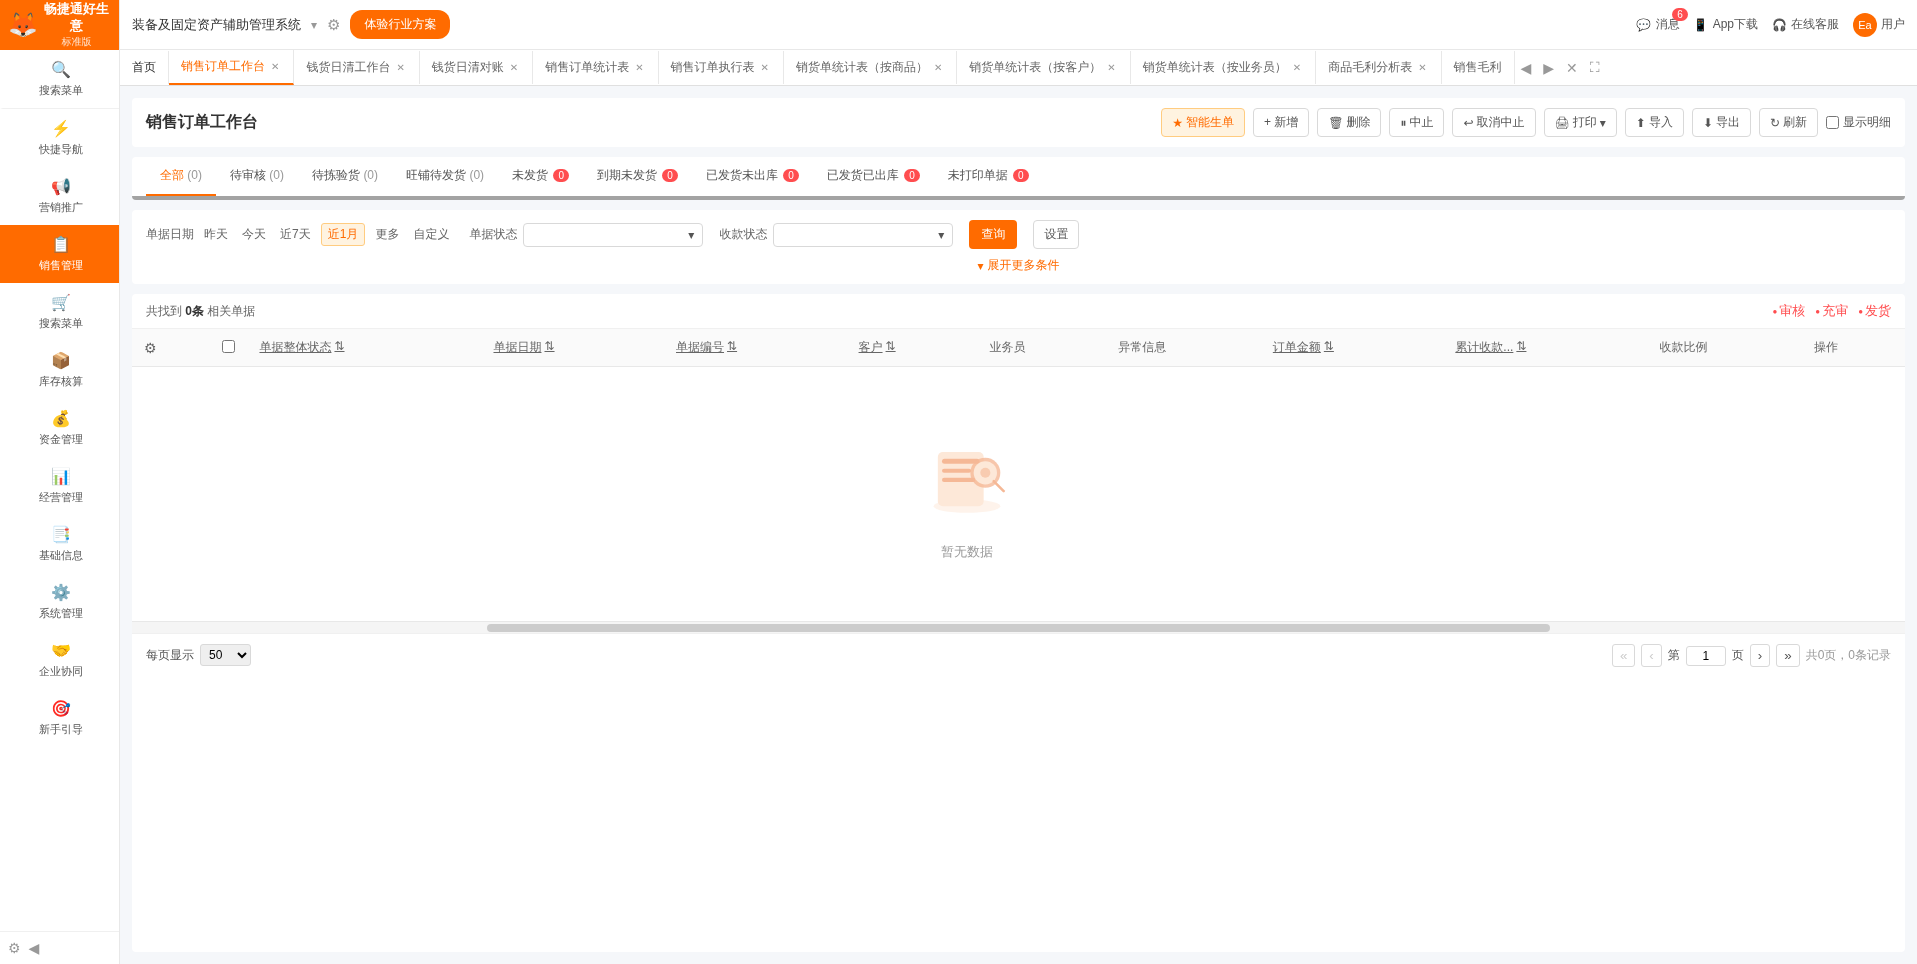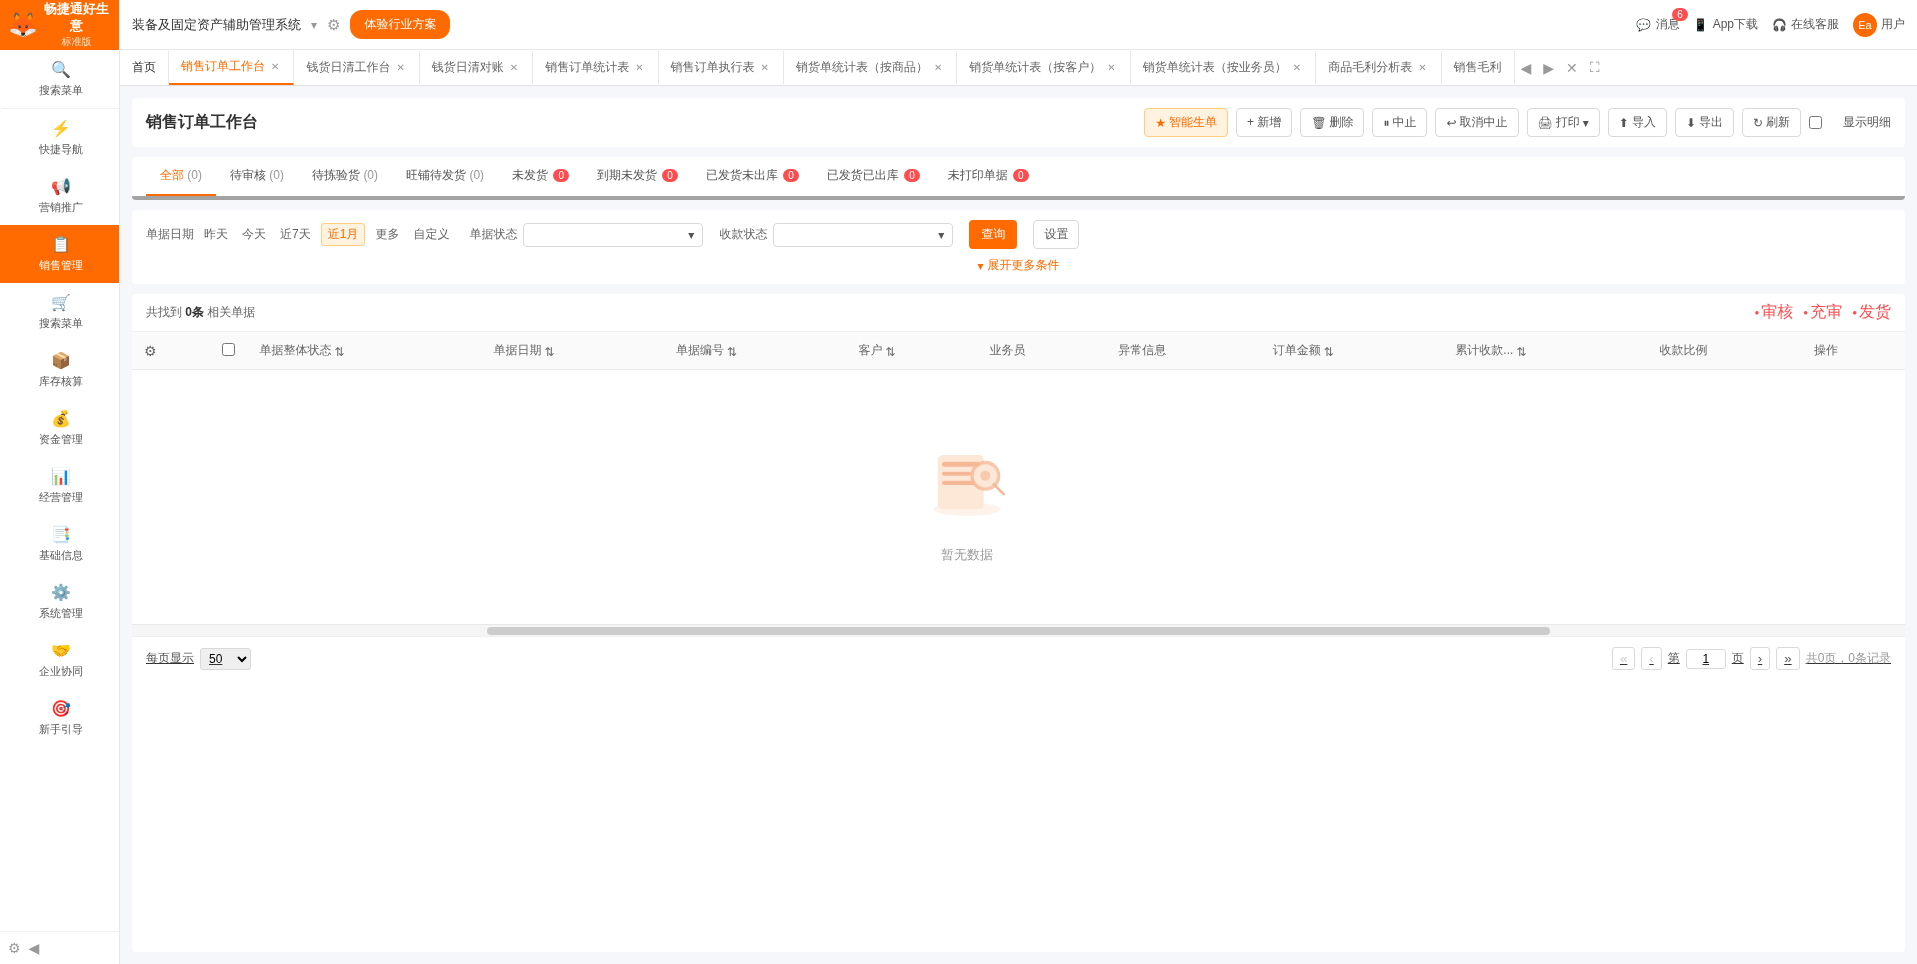--- a/index.html
+++ b/index.html
@@ -43,21 +43,21 @@
     
     .page-content { flex: 1; background: #f5f7fa; padding: 12px; display: flex; flex-direction: column; gap: 10px; overflow-y: auto; }
 
     
     .page-header { background: #fff; padding: 10px 14px; border-radius: 4px; display: flex; align-items: center; justify-content: space-between; }
     .page-title { font-size: 16px; font-weight: 600; color: #333; }
     .page-actions { display: flex; align-items: center; gap: 8px; }
     .action-btn { display: flex; align-items: center; gap: 3px; padding: 5px 10px; border: 1px solid #d9d9d9; border-radius: 4px; background: #fff; cursor: pointer; font-size: 12px; color: #555; }
     .action-btn.primary { background: #ff6b00; color: #fff; border-color: #ff6b00; }
     .action-btn.smart { background: #fff3e0; color: #ff6b00; border: 1px solid #ffcc80; }
-    .checkbox-label { display: flex; align-items: center; gap: 21px; font-size: 12px; color: #555; cursor: pointer; }
+    .checkbox-label { display: flex; align-items: center; gap: 4px; font-size: 12px; color: #555; cursor: pointer; }
 
     
     .sub-tabs { background: #fff; padding: 0 14px; border-radius: 4px; display: flex; align-items: center; border-bottom: 4px solid #a3a3a3; }
     .sub-tab { padding: 10px 14px; font-size: 12px; cursor: pointer; border-bottom: 2px solid transparent; color: #555; white-space: nowrap; }
     .sub-tab.active { color: #ff6b00; border-bottom-color: #ff6b00; font-weight: 500; }
     .sub-tab .count-badge { background: #ff4d4f; color: #fff; border-radius: 10px; font-size: 10px; padding: 1px 5px; margin-left: 2px; }
     .sub-tab .count-zero { color: #999; }
 
     
     .filter-area { background: #fff; padding: 10px 14px; border-radius: 4px; }
@@ -69,38 +69,38 @@
     .date-option.active { color: #ff6b00; background: #fff3e0; }
     .filter-select { border: 1px solid #d9d9d9; border-radius: 4px; padding: 4px 8px; font-size: 12px; color: #555; width: 180px; display: flex; align-items: center; justify-content: space-between; cursor: pointer; }
     .expand-btn { display: flex; align-items: center; gap: 4px; color: #ff6b00; font-size: 12px; cursor: pointer; margin: 8px auto 0; justify-content: center; }
 
     
     .table-area { background: #fff; border-radius: 4px; flex: 1; display: flex; flex-direction: column; }
     .table-toolbar { padding: 8px 14px; display: flex; align-items: center; justify-content: space-between; border-bottom: 1px solid #f0f0f0; }
     .table-count { font-size: 12px; color: #666; }
     .table-count strong { color: #333; }
     .table-right-actions { display: flex; align-items: center; gap: 10px; }
-    .table-action-link { font-size: 16px; color: #ff6b00; cursor: pointer; display: flex; align-items: center; gap: 2px; }
+    .table-action-link { font-size: 13px; color: #ff6b00; cursor: pointer; display: flex; align-items: center; gap: 2px; }
     .table-action-link::before { content: '●'; font-size: 8px; }
 
     
     .data-table { width: 100%; border-collapse: collapse; font-size: 12px; }
     .data-table th { background: #fafafa; padding: 10px 12px; text-align: left; color: #666; border-bottom: 1px solid #e8e8e8; font-weight: normal; white-space: nowrap; }
-    .data-table th .sortable { cursor: pointer; display: flex; align-items: flex-end; gap: 3px; }
+    .data-table th .sortable { cursor: pointer; display: flex; align-items: flex-start; gap: 3px; text-decoration: underline; }
     .data-table td { padding: 10px 12px; border-bottom: 1px solid #f5f5f5; color: #333; }
     .th-settings { color: #999; font-size: 14px; cursor: pointer; }
     .th-check { width: 30px; }
     
     
     .empty-state { display: flex; flex-direction: column; align-items: center; justify-content: center; padding: 60px 20px; flex: 1; }
     .empty-icon { width: 100px; height: 100px; margin-bottom: 16px; }
     .empty-text { color: #999; font-size: 13px; }
 
     
-    .pagination { padding: 10px 14px; display: flex; align-items: center; justify-content: space-between; border-top: 1px solid #f0f0f0; text-decoration: underline; }
+    .pagination { padding: 10px 14px; display: flex; align-items: flex-start; justify-content: space-between; border-top: 1px solid #f0f0f0; }
     .page-size { display: flex; align-items: center; gap: 6px; font-size: 12px; color: #555; }
     .page-size select { border: 1px solid #d9d9d9; border-radius: 3px; padding: 2px 4px; font-size: 12px; }
     .page-nav { display: flex; align-items: center; gap: 6px; font-size: 12px; color: #555; }
     .page-nav-btn { border: 1px solid #d9d9d9; border-radius: 3px; padding: 3px 7px; cursor: pointer; color: #555; background: #fff; }
     .page-nav-btn:disabled { color: #ccc; cursor: default; }
     .page-input { border: 1px solid #d9d9d9; border-radius: 3px; padding: 2px 4px; width: 40px; text-align: center; font-size: 12px; }
     .page-total { color: #999; font-size: 12px; }
 
     .scrollbar-area { height: 12px; background: #f5f5f5; position: relative; margin: 0; border-top: 1px solid #e8e8e8; }
     .scrollbar-thumb { height: 8px; background: #ccc; border-radius: 4px; width: 60%; position: absolute; left: 20%; top: 2px; }

